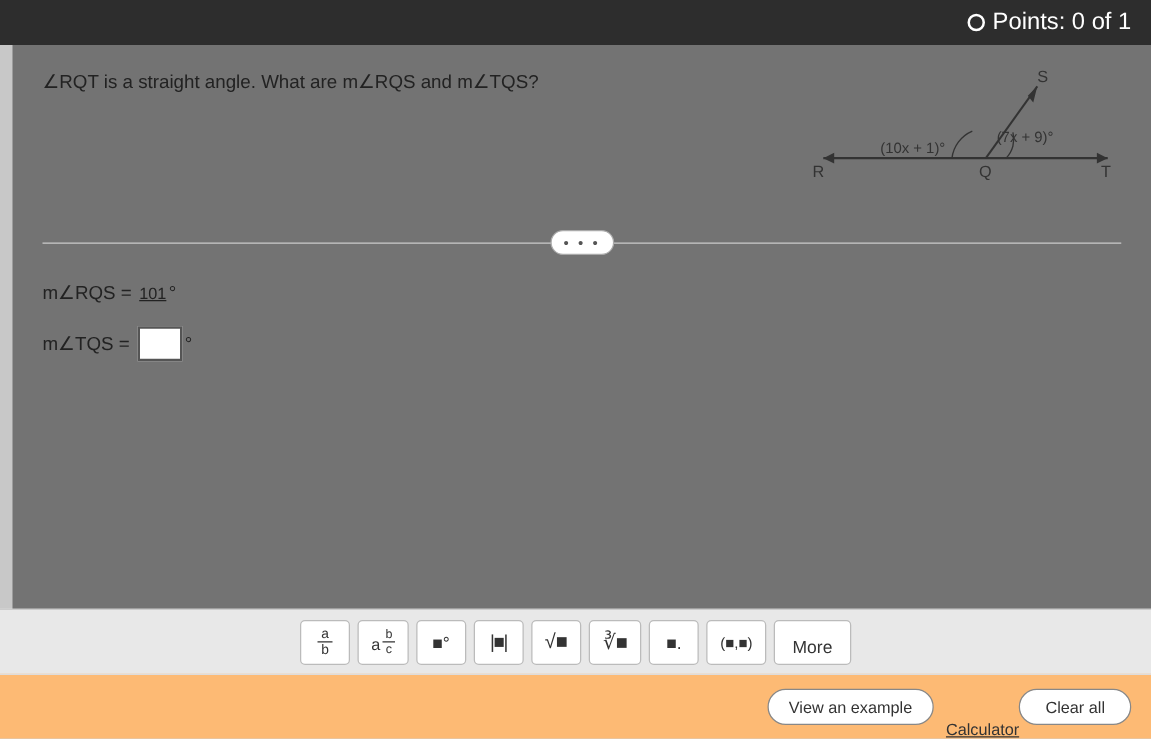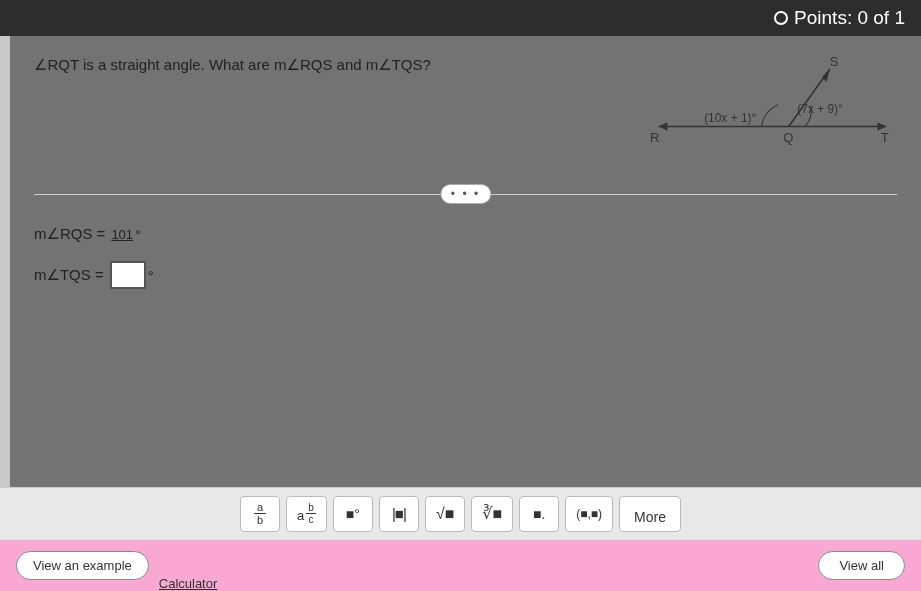--- a/index.html
+++ b/index.html
@@ -177,25 +177,25 @@
       padding: 6px 14px;
       font-size: 14px;
       cursor: pointer;
       height: 36px;
       display: flex;
       align-items: flex-end;
       color: #333;
     }
 
     .bottom-bar {
-      background: #f9a8d4;
+      background: #fdba74;
       height: 52px;
       display: flex;
       align-items: center;
-      justify-content: space-between;
+      justify-content: flex-end;
       padding: 0 16px;
       border-top: 1px solid #ddd;
       position: absolute;
       bottom: 0;
       left: 0;
       right: 0;
     }
 
     .bottom-left {
       display: flex;
@@ -363,15 +363,15 @@
 <div class="bottom-bar">
   <div class="bottom-left">
     <button class="view-example-btn">
       <span>View an example</span>
     </button>
     <button class="calculator-btn">
       <span>Calculator</span>
     </button>
   </div>
   <button class="clear-all-btn">
-    <span>View all</span>
+    <span>Clear all</span>
   </button>
 </div>
 
 </body></html>

